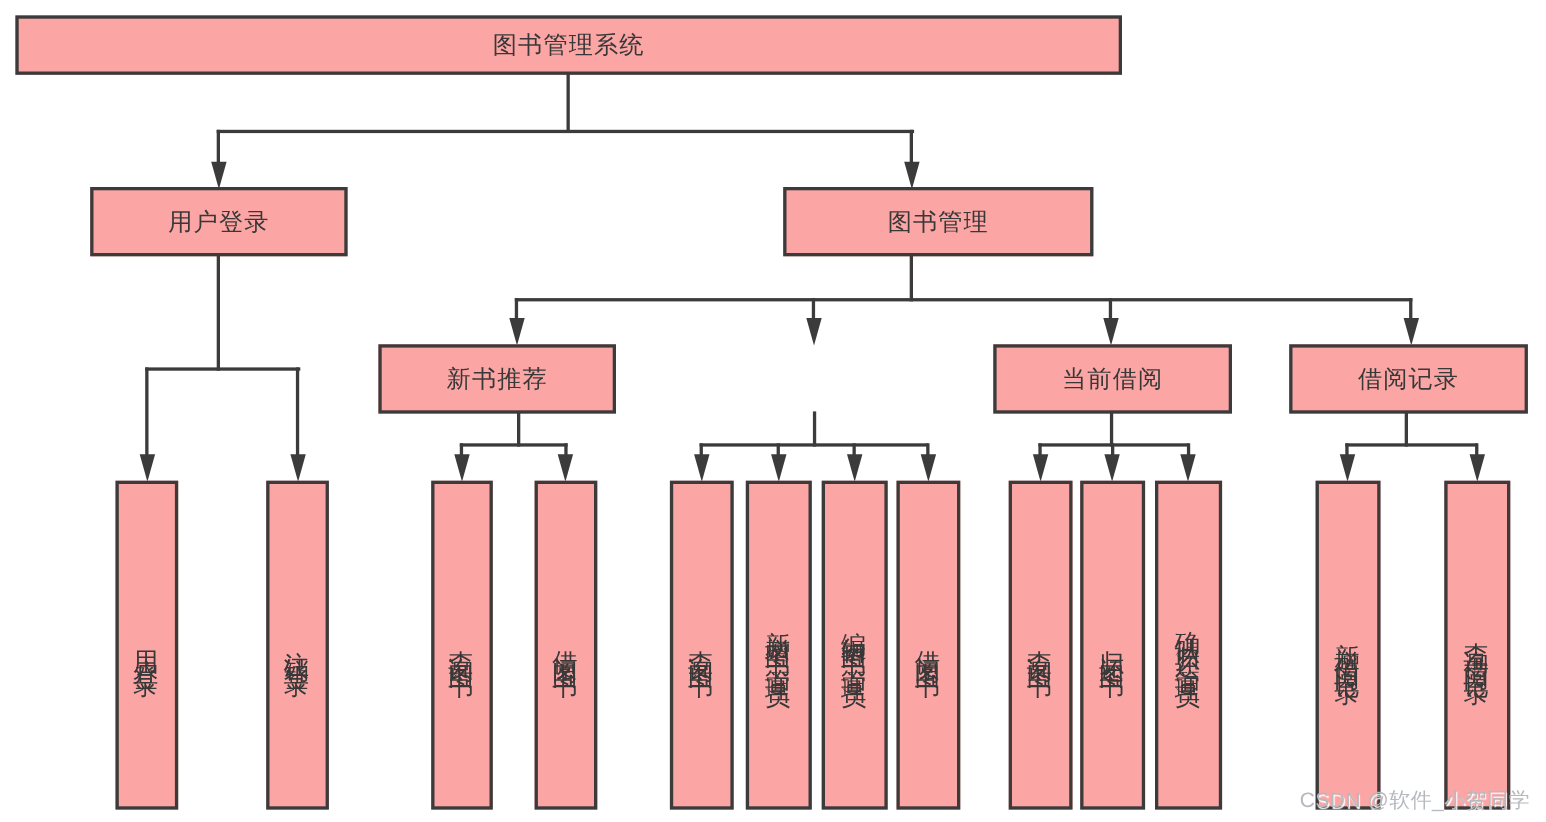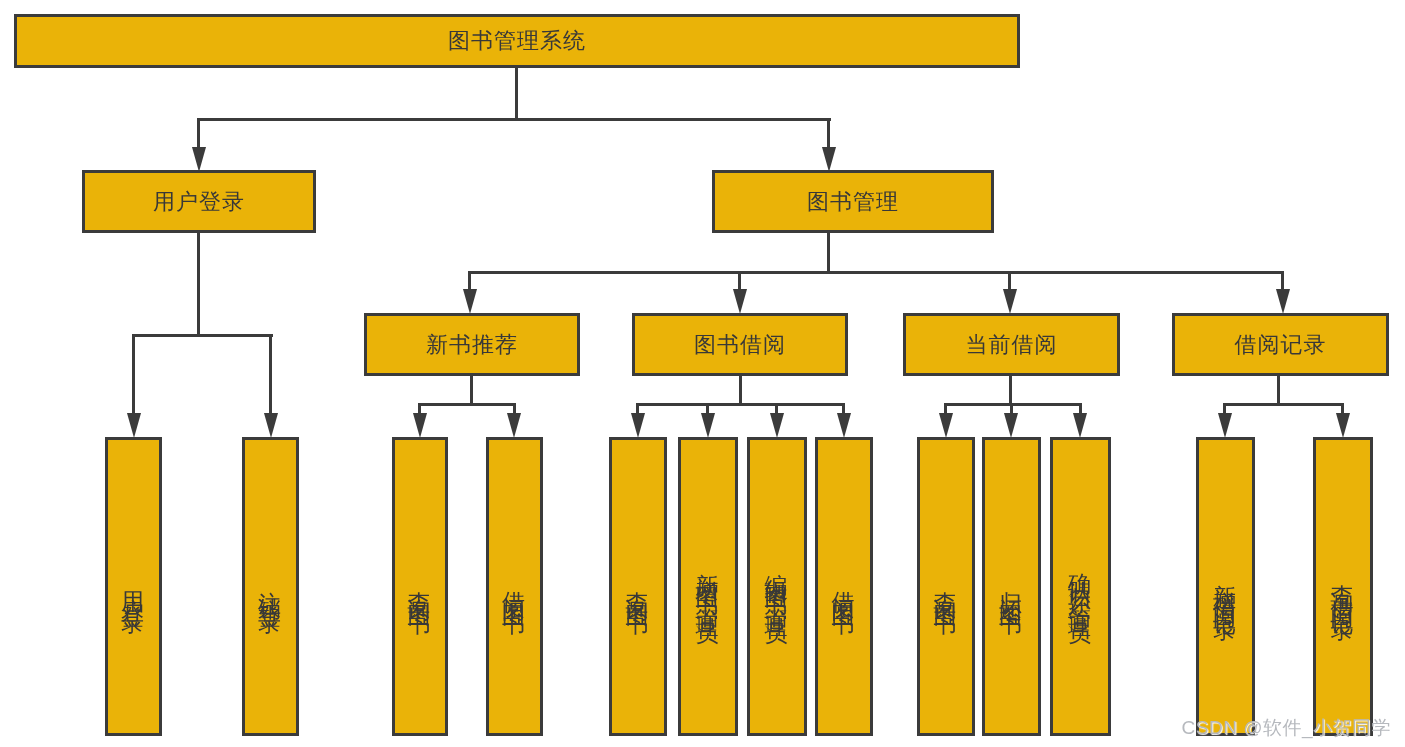--- a/index.html
+++ b/index.html
@@ -6,21 +6,21 @@
   body {
     width: 1405px; height: 747px;
     background: #ffffff;
     font-family: "Liberation Sans", sans-serif;
     position: relative; overflow: hidden;
     color: #383838;
   }
   .stage { position: absolute; left: 0; top: 0; width: 1405px; height: 747px; }
   .box {
     position: absolute; box-sizing: border-box;
-    border: 3px solid #3b3b3b; background: #eab308;
+    border: 3px solid #3b3b3b; background: #fca5a5;
     display: flex; align-items: center; justify-content: center;
     font-size: 22px; font-weight: 500; color: #383838;
     letter-spacing: 1px; text-align: center;
   }
   .vbox {
     writing-mode: vertical-rl;
     font-size: 23px; letter-spacing: 7px; font-weight: 500;
   }
   .hline, .vline { position: absolute; background: #3b3b3b; }
   .hline { height: 3px; }
@@ -67,22 +67,21 @@
   <div class="hline" style="left:468px; top:271px; width:816px;"></div>
   <div class="vline" style="left:468px; top:271px; height:20px;"></div>
   <div class="arrowhead" style="left:463px; top:289px;"></div>
   <div class="vline" style="left:738px; top:271px; height:20px;"></div>
   <div class="arrowhead" style="left:733px; top:289px;"></div>
   <div class="vline" style="left:1008px; top:271px; height:20px;"></div>
   <div class="arrowhead" style="left:1003px; top:289px;"></div>
   <div class="vline" style="left:1281px; top:271px; height:20px;"></div>
   <div class="arrowhead" style="left:1276px; top:289px;"></div>
 
-  <div class="box" style="left:364px; top:313px; width:216px; height:63px;">新书推荐</div>
-  <div class="box" style="left:632px; top:313px; width:216px; height:63px;">图书借阅</div>
+  <div class="box" style="left:344px; top:313px; width:216px; height:63px;">新书推荐</div>
   <div class="box" style="left:903px; top:313px; width:217px; height:63px;">当前借阅</div>
   <div class="box" style="left:1172px; top:313px; width:217px; height:63px;">借阅记录</div>
 
   <div class="vline" style="left:470px; top:374px; height:32px;"></div>
   <div class="hline" style="left:418px; top:403px; width:98px;"></div>
   <div class="vline" style="left:418px; top:403px; height:14px;"></div>
   <div class="arrowhead" style="left:413px; top:413px;"></div>
   <div class="vline" style="left:513px; top:403px; height:14px;"></div>
   <div class="arrowhead" style="left:507px; top:413px;"></div>
 

